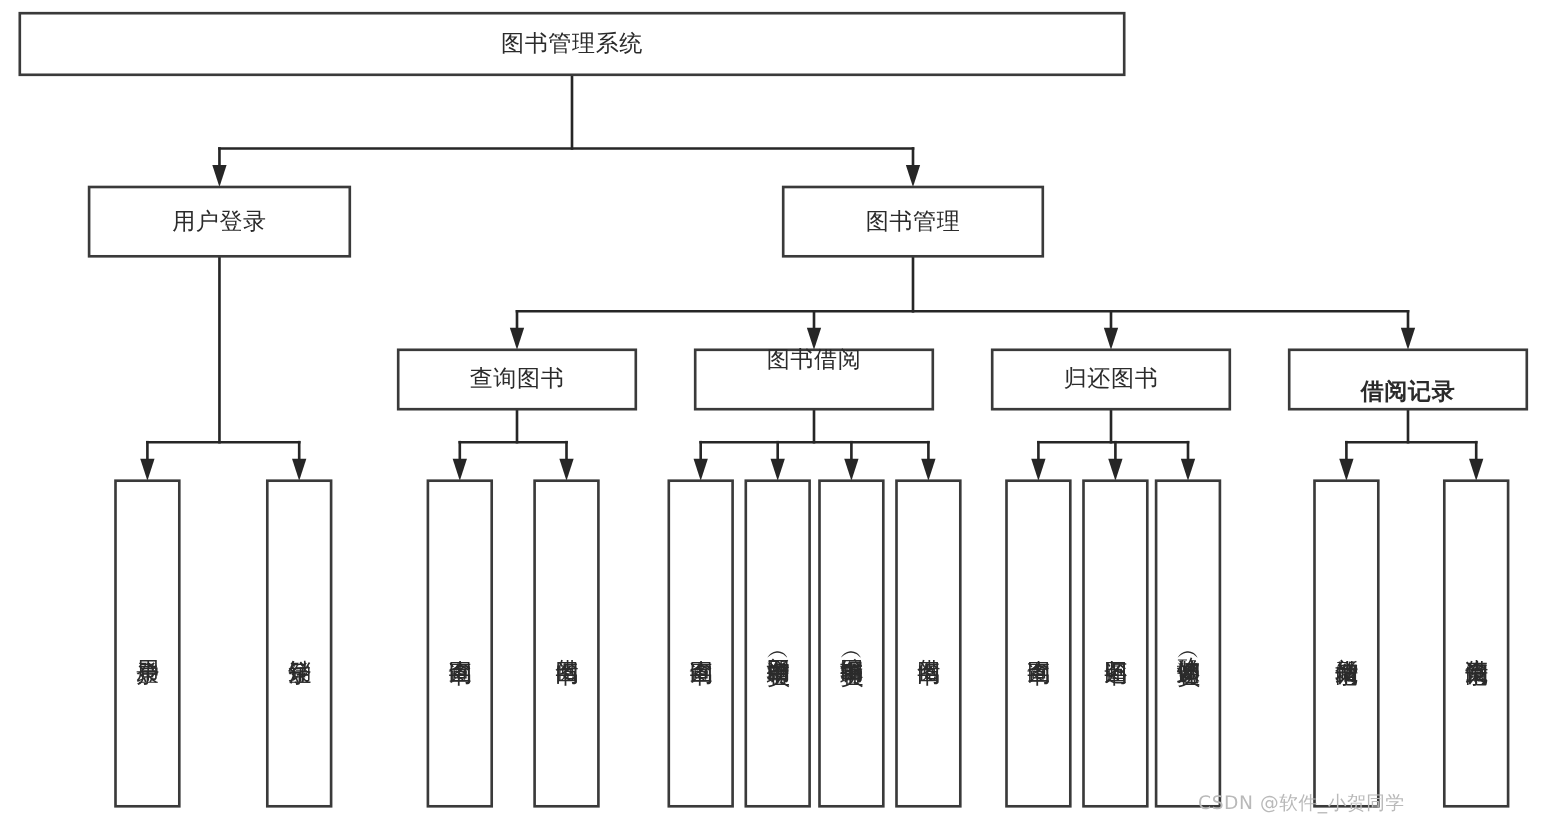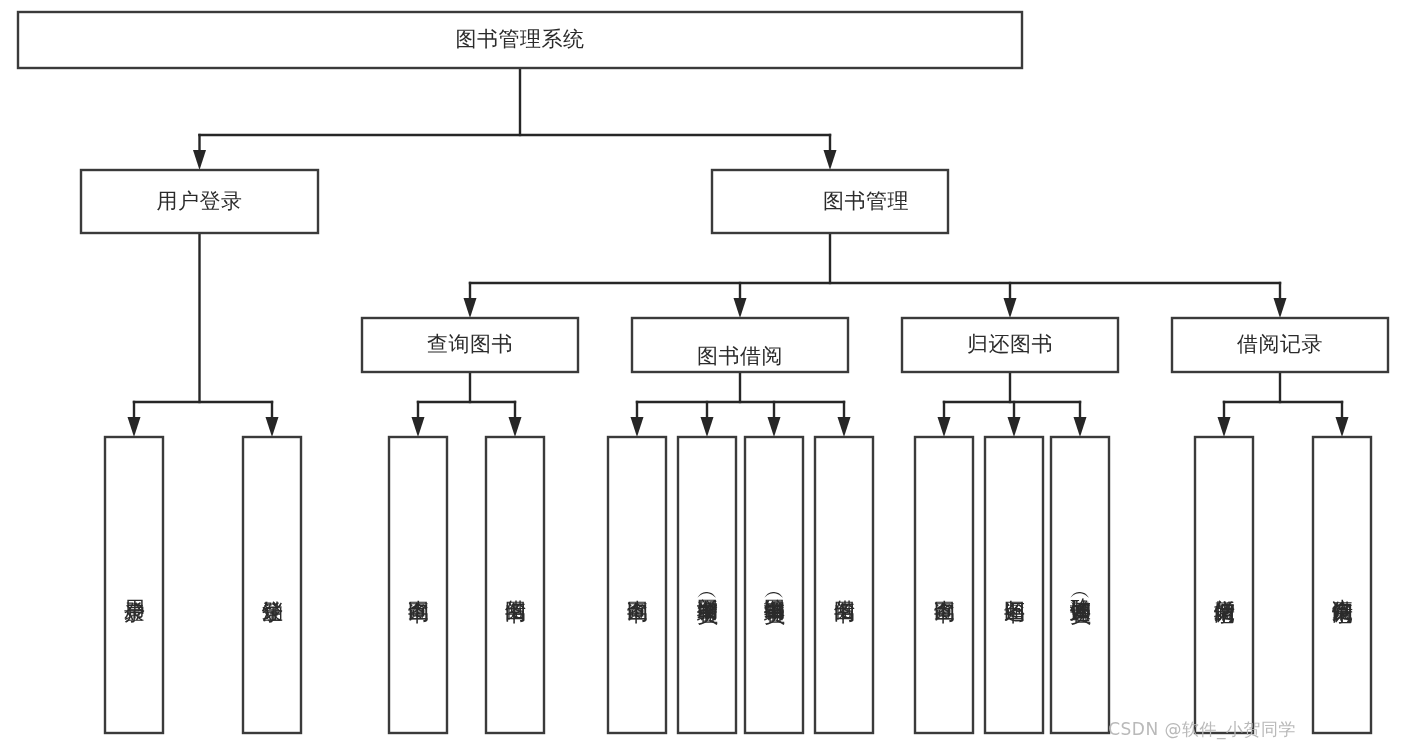--- a/index.html
+++ b/index.html
@@ -63,21 +63,21 @@
     text-orientation: upright;
     font-size: 21px;
     line-height: 1.28;
     letter-spacing: 1px;
     align-items: center;
     justify-content: center;
     text-align: center;
   }
   .watermark {
     position: absolute;
-    right: 6px;
+    right: 25px;
     bottom: 6px;
     font-size: 17px;
     color: #b9b9b9;
     font-family: "DejaVu Sans", "Liberation Sans", sans-serif;
     white-space: nowrap;
     letter-spacing: 0.5px;
   }
 </style>
 </head>
 <body>
@@ -161,33 +161,33 @@
         <rect x="1195" y="437" width="58" height="296" class="node-box"></rect>
         <rect x="1313" y="437" width="58" height="296" class="node-box"></rect>
       </g>
   </svg>
 
   <div id="labels-layer">
       <div class="node-label horizontal" style="left: 18px; top: 12px; width: 1004px; height: 56px;">图书管理系统</div>
       <div class="node-label horizontal" style="left: 81px; top: 170px; width: 237px; height: 63px;">用户登录</div>
       <div class="node-label vertical" style="left: 105px; top: 437px; width: 58px; height: 296px;">用户登录</div>
       <div class="node-label vertical" style="left: 243px; top: 437px; width: 58px; height: 296px;">注销登录</div>
-      <div class="node-label horizontal" style="left: 712px; top: 170px; width: 236px; height: 63px; margin-left: 36px;">图书管理</div>
+      <div class="node-label horizontal" style="left: 712px; top: 170px; width: 236px; height: 63px;">图书管理</div>
       <div class="node-label horizontal" style="left: 362px; top: 318px; width: 216px; height: 54px;">查询图书</div>
       <div class="node-label vertical" style="left: 389px; top: 437px; width: 58px; height: 296px;">查询图书</div>
       <div class="node-label vertical" style="left: 486px; top: 437px; width: 58px; height: 296px;">借阅图书</div>
-      <div class="node-label horizontal" style="left: 632px; top: 330px; width: 216px; height: 54px; text-align: center;">图书借阅</div>
+      <div class="node-label horizontal" style="left: 632px; top: 301px; width: 216px; height: 54px; text-align: center;">图书借阅</div>
       <div class="node-label vertical" style="left: 608px; top: 437px; width: 58px; height: 296px;">查询图书</div>
       <div class="node-label vertical" style="left: 678px; top: 437px; width: 58px; height: 296px;">新增图书（管理员）</div>
       <div class="node-label vertical" style="left: 745px; top: 437px; width: 58px; height: 296px;">编辑图书（管理员）</div>
       <div class="node-label vertical" style="left: 815px; top: 437px; width: 58px; height: 296px;">借阅图书</div>
       <div class="node-label horizontal" style="left: 902px; top: 318px; width: 216px; height: 54px;">归还图书</div>
       <div class="node-label vertical" style="left: 915px; top: 437px; width: 58px; height: 296px;">查询图书</div>
       <div class="node-label vertical" style="left: 985px; top: 437px; width: 58px; height: 296px;">归还图书</div>
       <div class="node-label vertical" style="left: 1051px; top: 437px; width: 58px; height: 296px;">确认归还（管理员）</div>
-      <div class="node-label horizontal" style="left: 1172px; top: 318px; width: 216px; height: 54px;">借阅记录</div>
+      <div class="node-label horizontal" style="left: 1172px; top: 330px; width: 216px; height: 54px; font-weight: bold;">借阅记录</div>
       <div class="node-label vertical" style="left: 1195px; top: 437px; width: 58px; height: 296px;">新增借阅记录</div>
       <div class="node-label vertical" style="left: 1313px; top: 437px; width: 58px; height: 296px;">查询借阅记录</div>
     </div>
 
   <div class="watermark">CSDN @软件_小贺同学</div>
 
 </div>
 
 </body></html>

